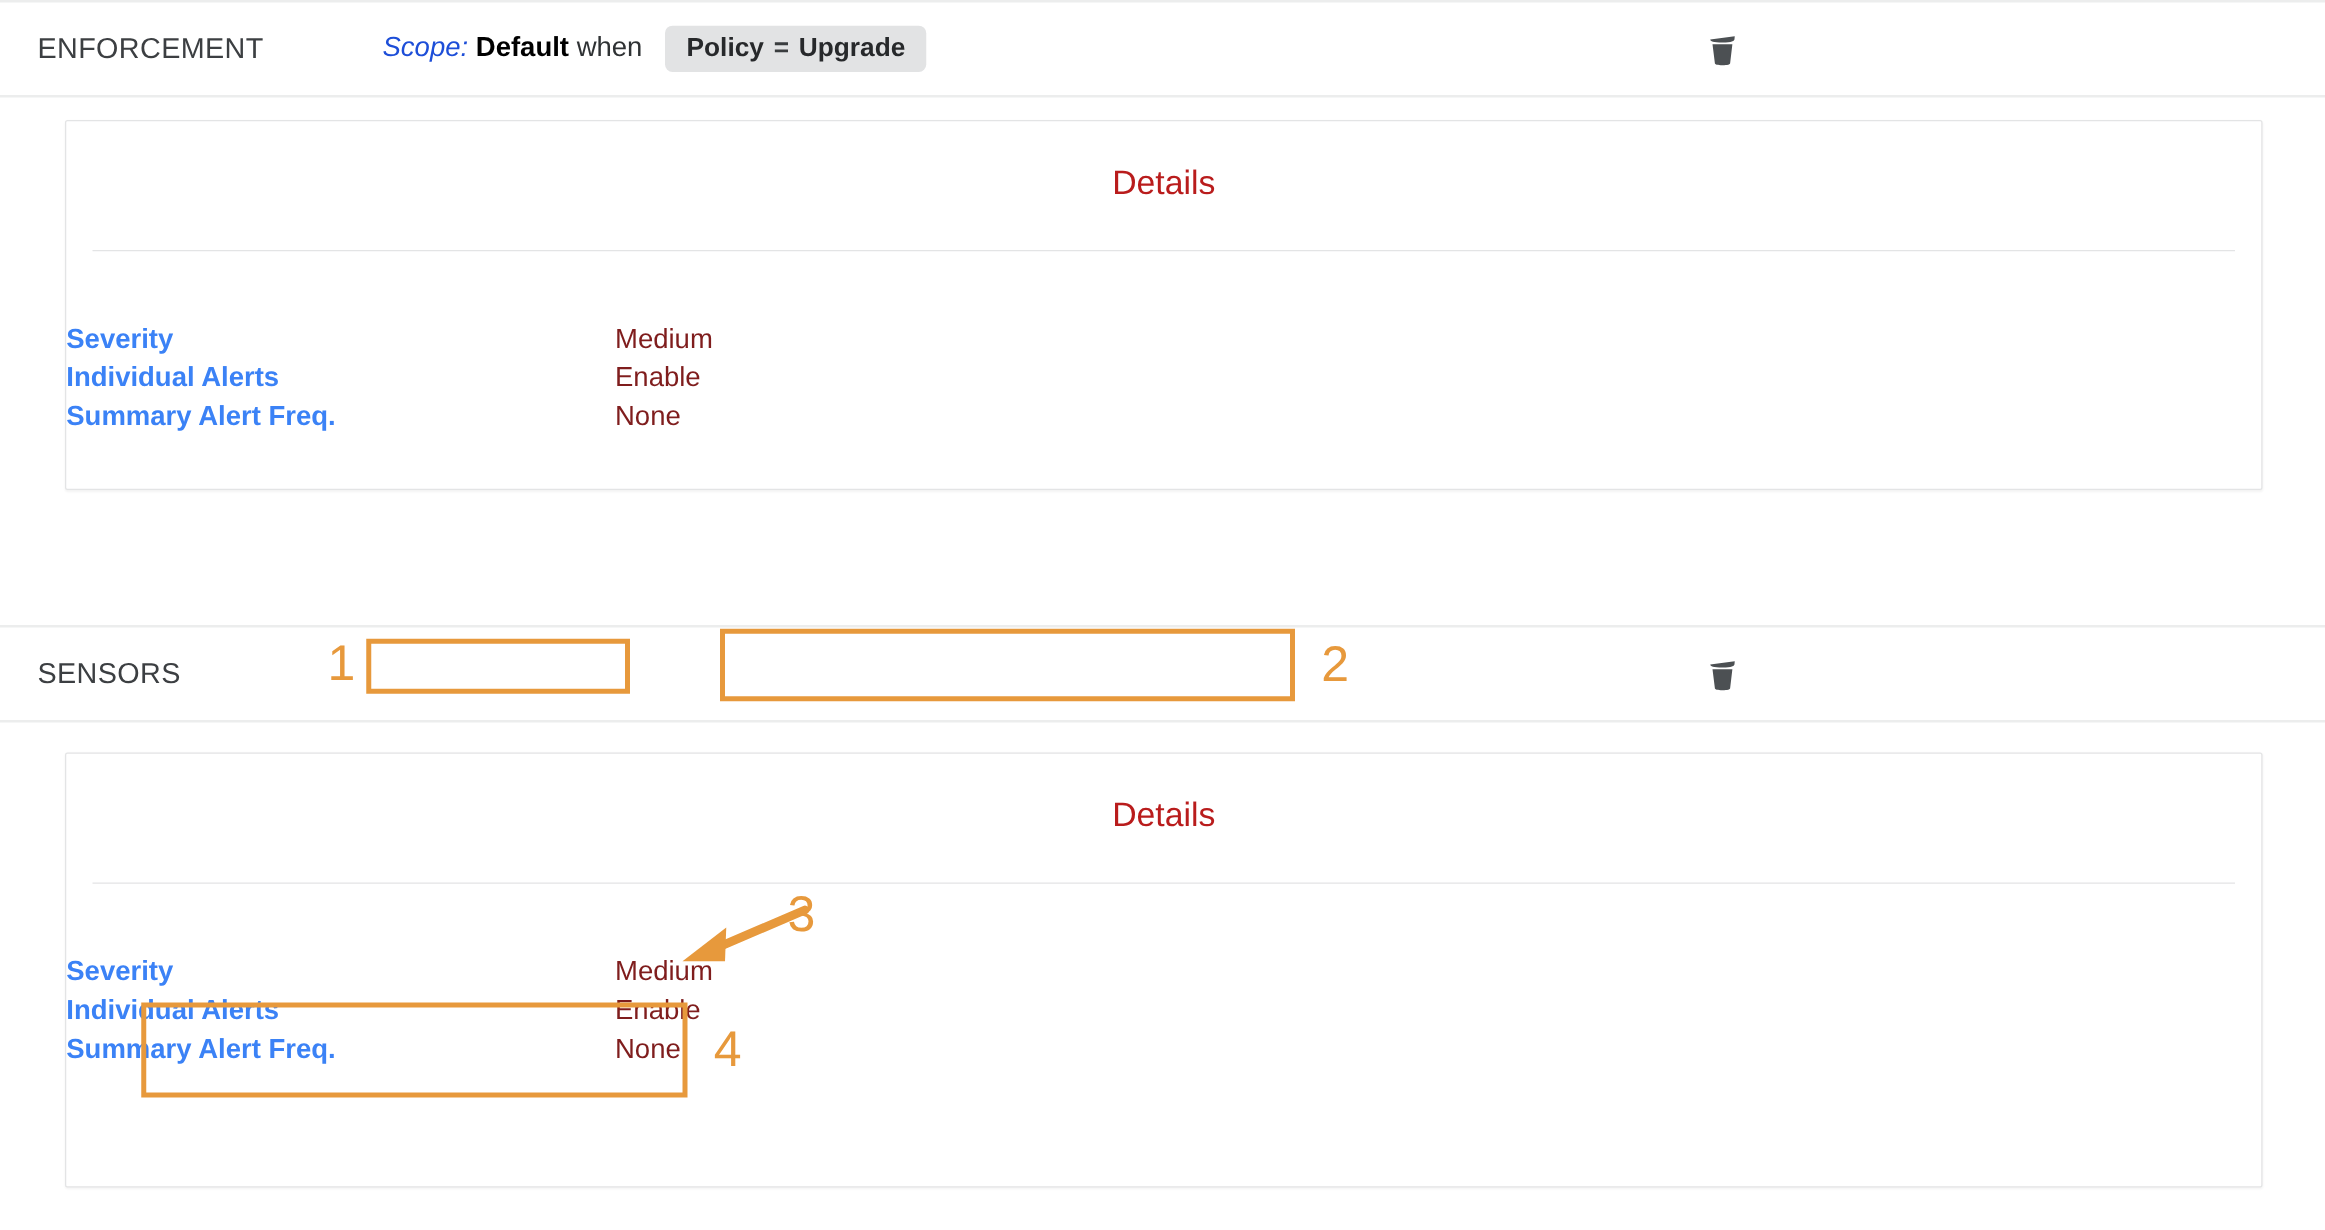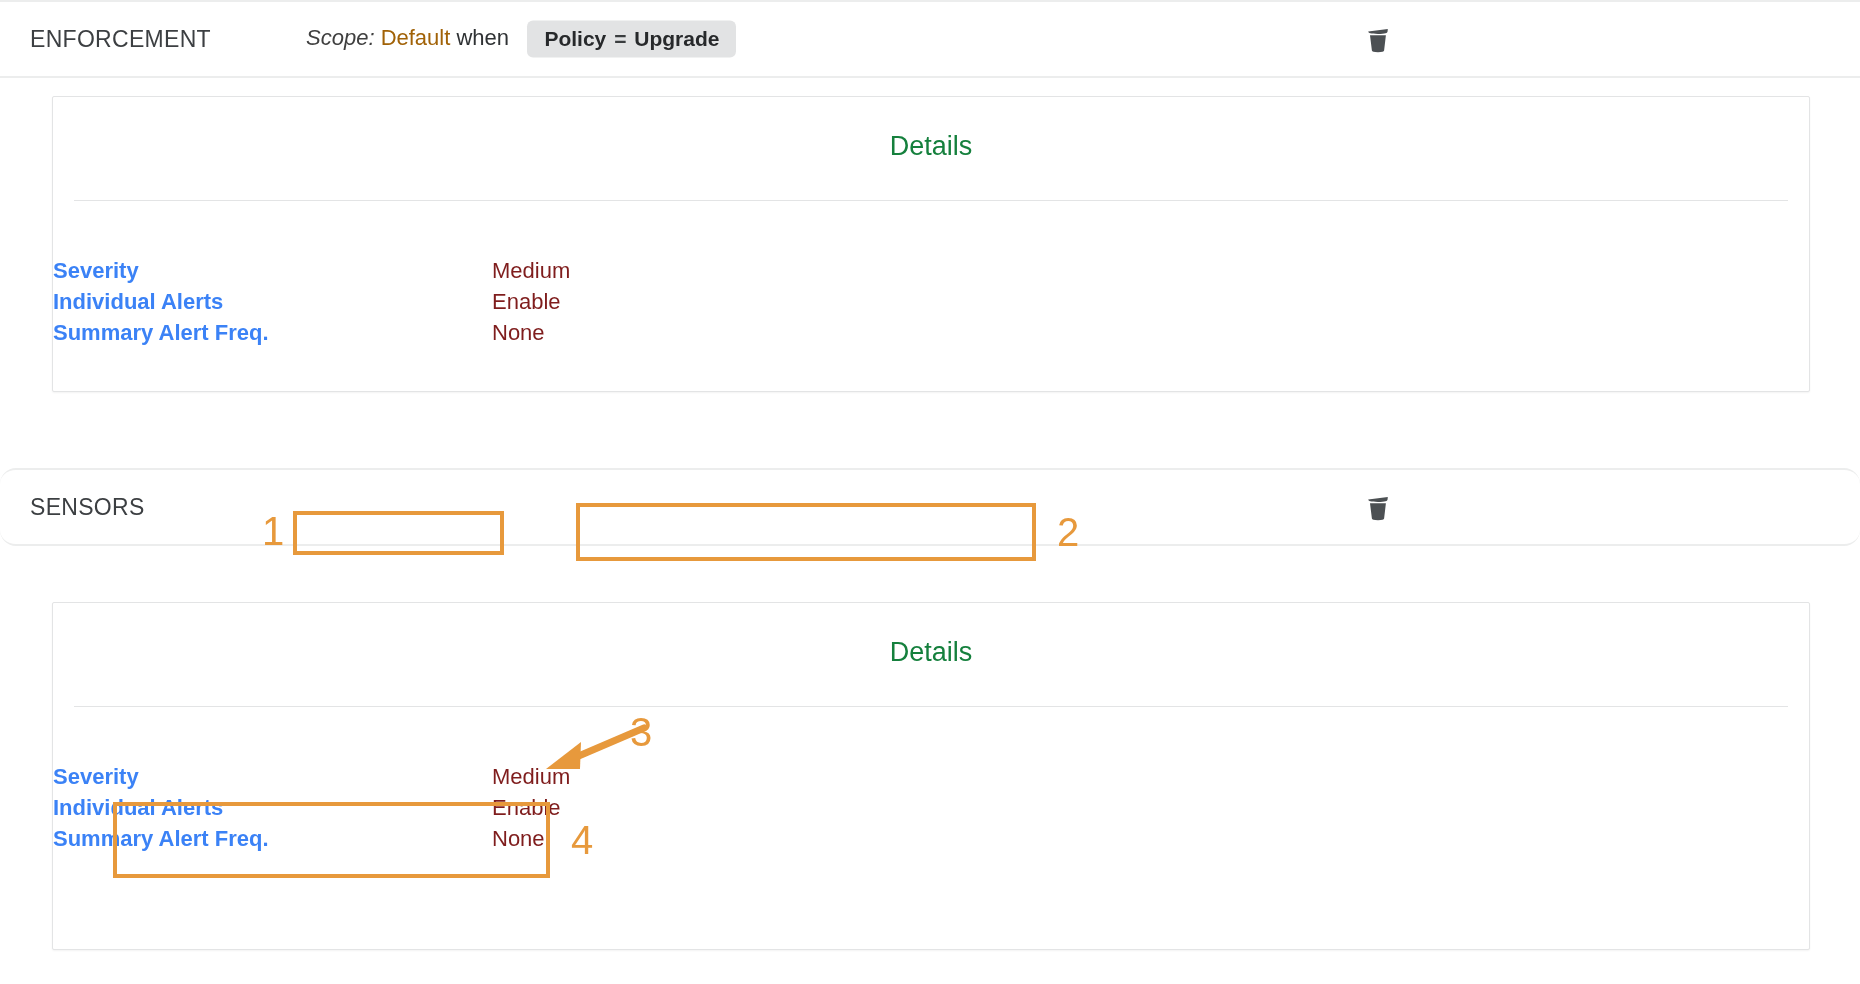--- a/index.html
+++ b/index.html
@@ -45,25 +45,25 @@
     position: absolute;
     top: 50%;
     transform: translateY(-50%);
     white-space: nowrap;
     font-size: 22px;
     color: #2f3234;
   }
   .scope-label {
     font-style: italic;
     font-weight: 400;
-    color: #404040;
+    color: #1d4ed8;
   }
   .scope-value {
-    font-weight: 400;
-    color: #a16207;
+    font-weight: 700;
+    color: #000000;
   }
   .when-word {
     font-weight: 400;
     color: #2f3234;
     margin-top: 12px;
   }
   .chip {
     display: inline-block;
     background: #e2e3e4;
     border-radius: 6px;
@@ -101,21 +101,21 @@
     background: #ffffff;
     border: 1px solid #e3e4e5;
     border-radius: 2px;
     box-sizing: border-box;
     box-shadow: 0 1px 2px rgba(0,0,0,0.05);
   }
   .details-title {
     text-align: center;
     font-size: 27px;
     font-weight: 400;
-    color: #15803d;
+    color: #b91c1c;
     padding-top: 34px;
   }
   .details-divider {
     height: 1px;
     background: #e3e4e5;
     margin: 38px 21px 0 21px;
   }
   .kv-table {
     margin-top: 54px;
     padding-bottom: 66px;
@@ -193,21 +193,21 @@
         <div class="kv-key">Individual Alerts</div>
         <div class="kv-val">Enable</div>
       </div>
       <div class="kv-row">
         <div class="kv-key">Summary Alert Freq.</div>
         <div class="kv-val">None</div>
       </div>
     </div>
   </div>
 
-  <div class="section-row" style="top:468px;border-radius:16px;">
+  <div class="section-row" style="top:500px;">
     <div class="section-title">SENSORS</div>
 
 
     <div class="trash-btn">
       <svg width="26" height="28" viewBox="0 0 26 28">
         <path d="M3.2 6.6 L22.8 4.0 L22.6 6.2 C22.6 7.9 20.3 9.0 13.0 9.0 C5.6 9.0 3.3 8.2 3.2 6.6 Z" fill="#4c5053"></path>
         <path d="M5.0 10.3 L20.9 10.3 L19.1 25.6 C19.0 26.6 17.0 27.2 13.0 27.2 C9.0 27.2 7.0 26.6 6.9 25.6 Z" fill="#4c5053"></path>
       </svg>
     </div>
   </div>

